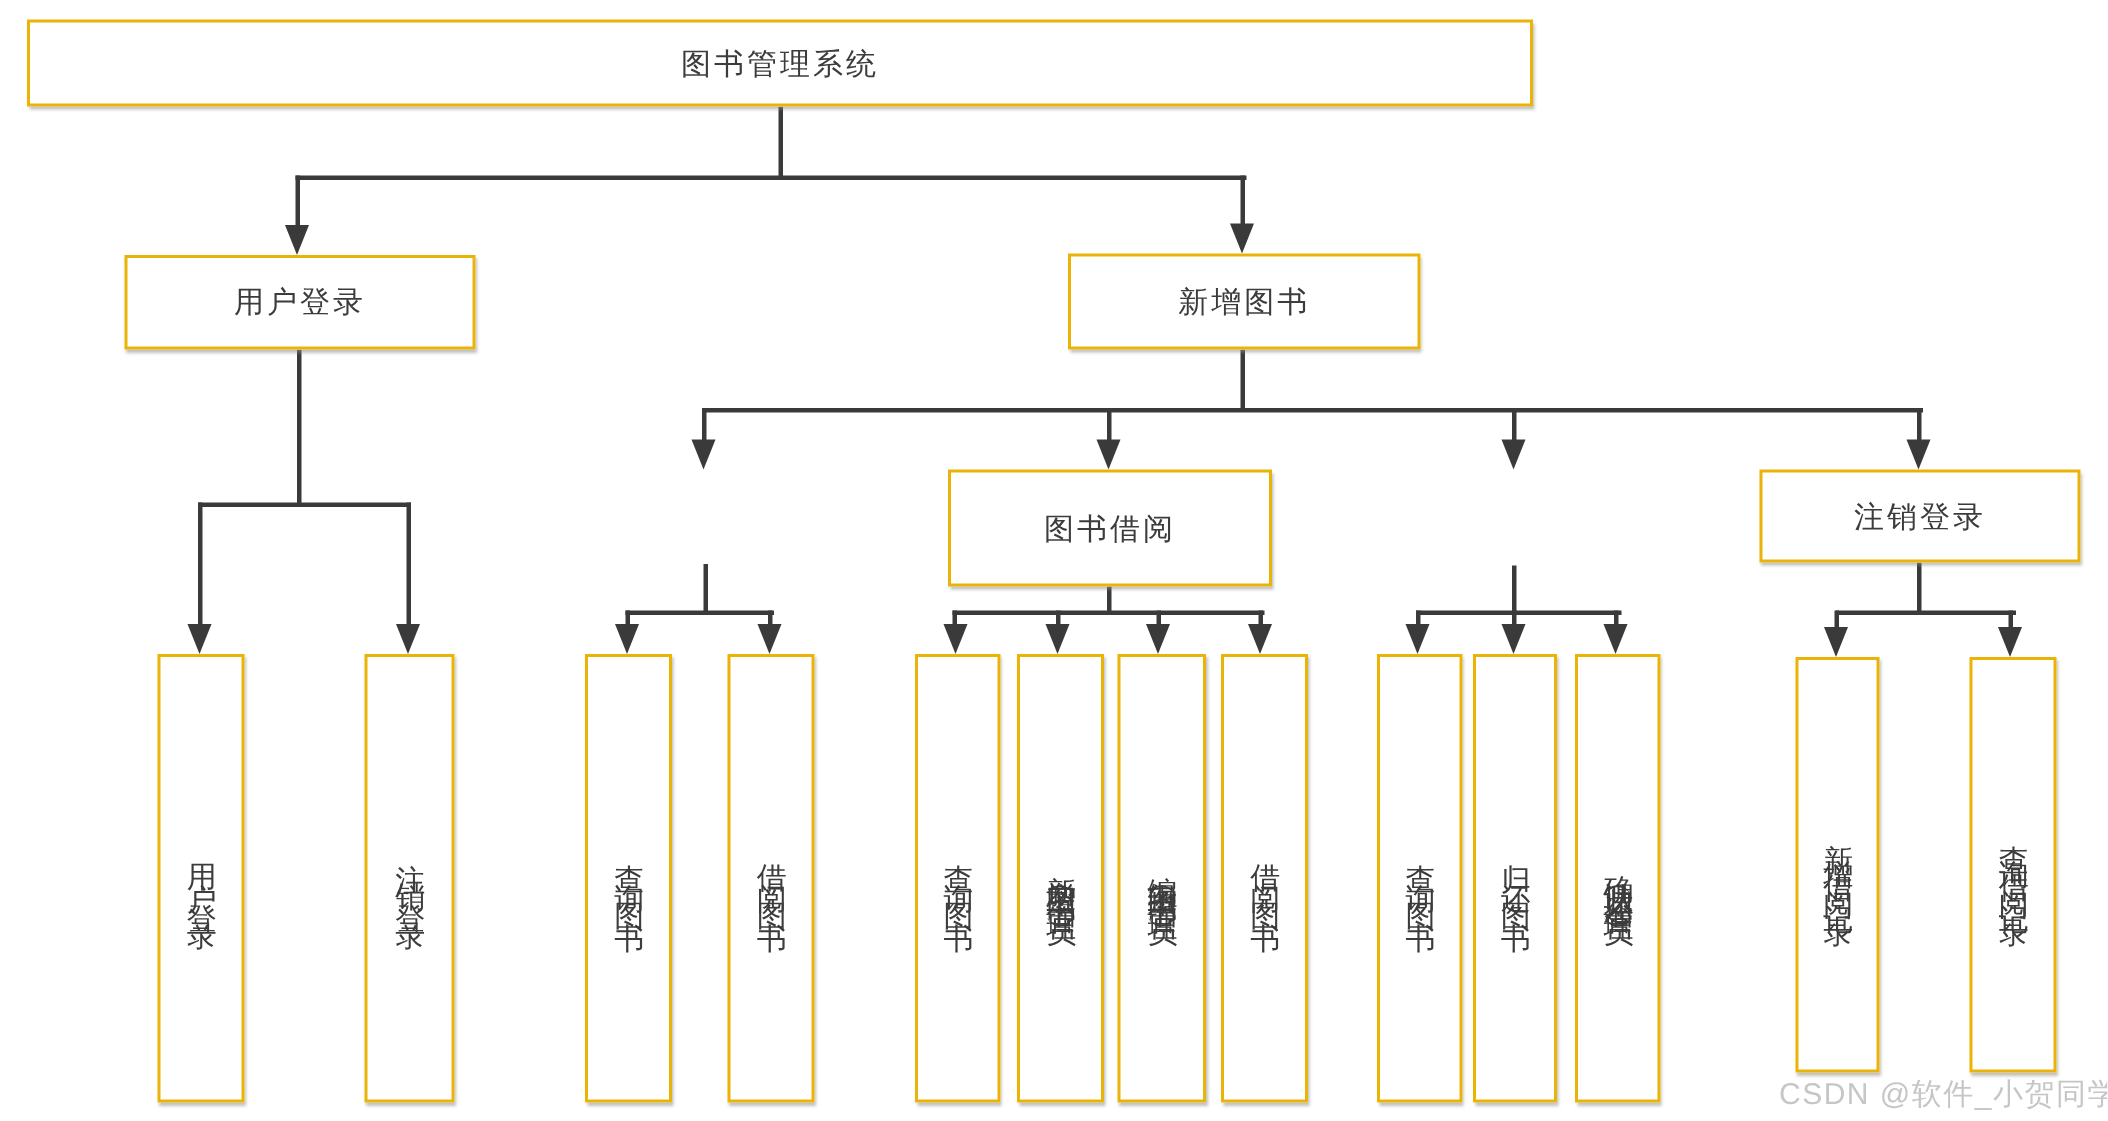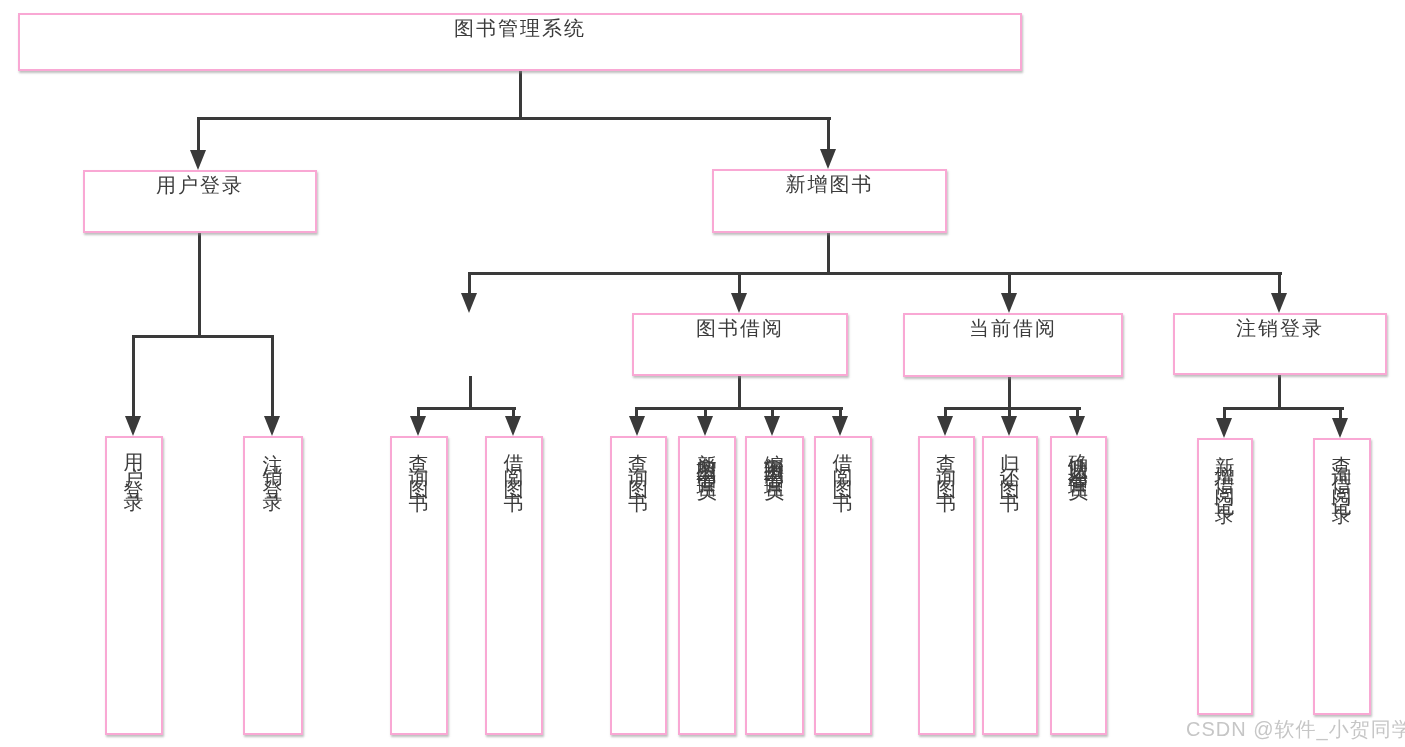--- a/index.html
+++ b/index.html
@@ -6,23 +6,23 @@
   body{
     width:1405px;height:747px;
     font-family:"Liberation Sans","DejaVu Sans",sans-serif;
     color:#3c3c3c;
   }
   #canvas{position:relative;width:1405px;height:747px;background:#fff;overflow:hidden;}
 
   
   .box{
     position:absolute;box-sizing:border-box;background:#fff;
-    border:2px solid #f9a8d4;
+    border:2px solid #eab308;
     box-shadow:1px 2px 2px rgba(140,140,140,.55);
-    display:flex;justify-content:center;
+    display:flex;align-items:center;justify-content:center;
     z-index:2;
   }
   .box .lbl{font-size:20px;letter-spacing:2px;color:#3c3c3c;white-space:nowrap;}
 
   
   .leaf .lbl{
     writing-mode:vertical-rl;text-orientation:mixed;
     font-size:20px;letter-spacing:13px;line-height:1;
     white-space:nowrap;
   }
@@ -77,25 +77,22 @@
   <div class="ln" style="left:469px;top:272px;width:813px;height:3px"></div>
   <div class="ln" style="left:468px;top:272px;width:3px;height:24px"></div>
   <div class="ar" style="left:461px;top:293px"></div>
   <div class="ln" style="left:738px;top:272px;width:3px;height:24px"></div>
   <div class="ar" style="left:731px;top:293px"></div>
   <div class="ln" style="left:1008px;top:272px;width:3px;height:24px"></div>
   <div class="ar" style="left:1001px;top:293px"></div>
   <div class="ln" style="left:1278px;top:272px;width:3px;height:24px"></div>
   <div class="ar" style="left:1271px;top:293px"></div>
 
-  <div class="box" style="left:632px;top:313px;width:216px;height:63px">
+  <div class="box" style="left:632px;top:313px;width:216px;height:78px">
     <span class="lbl">图书借阅</span>
-  </div>
-  <div class="box" style="left:903px;top:313px;width:220px;height:64px">
-    <span class="lbl">当前借阅</span>
   </div>
   <div class="box" style="left:1173px;top:313px;width:214px;height:62px">
     <span class="lbl">注销登录</span>
   </div>
 
   <div class="ln" style="left:469px;top:376px;width:3px;height:34px"></div>
   <div class="ln" style="left:417px;top:407px;width:99px;height:3px"></div>
   <div class="ln" style="left:417px;top:407px;width:3px;height:11px"></div>
   <div class="ar" style="left:410px;top:416px"></div>
   <div class="ln" style="left:512px;top:407px;width:3px;height:11px"></div>

